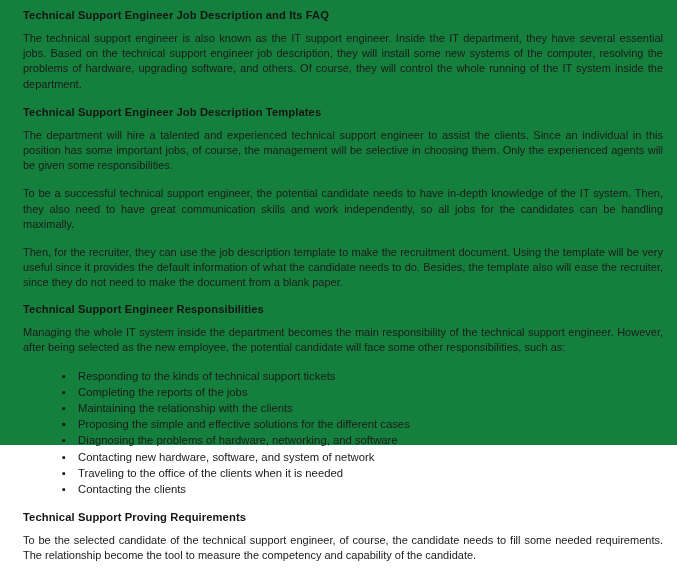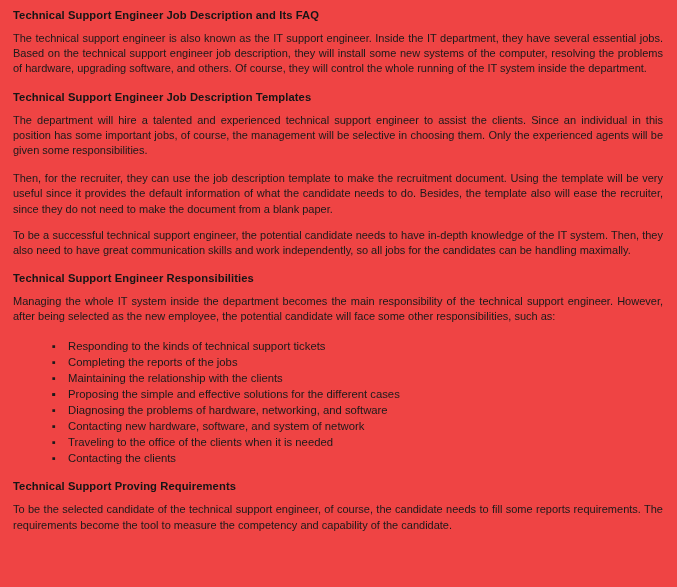--- a/index.html
+++ b/index.html
@@ -11,23 +11,23 @@
     width: 677px;
     height: 587px;
     overflow: hidden;
     font-family: "Liberation Sans", "DejaVu Sans", sans-serif;
     color: #1a1a1a;
     -webkit-font-smoothing: antialiased;
   }
   .page {
     box-sizing: border-box;
     width: 677px;
-    height: 587px;
-    padding: 8px 14px 0 13px;
-    background: #ef4444;
+    height: 445px;
+    padding: 8px 14px 0 23px;
+    background: #15803d;
   }
   h2.section-heading {
     font-size: 11.2px;
     line-height: 14px;
     font-weight: bold;
     letter-spacing: 0.1px;
     margin: 0 0 9px 0;
     color: #151515;
   }
   p.body-para {
@@ -69,38 +69,38 @@
 <div class="page">
 
   <section class="sec-block">
     <h2 class="section-heading">Technical Support Engineer Job Description and Its FAQ</h2>
     <p class="body-para">The technical support engineer is also known as the IT support engineer. Inside the IT department, they have several essential jobs. Based on the technical support engineer job description, they will install some new systems of the computer, resolving the problems of hardware, upgrading software, and others. Of course, they will control the whole running of the IT system inside the department.</p>
   </section>
 
   <section class="sec-block">
     <h2 class="section-heading">Technical Support Engineer Job Description Templates</h2>
     <p class="body-para">The department will hire a talented and experienced technical support engineer to assist the clients. Since an individual in this position has some important jobs, of course, the management will be selective in choosing them. Only the experienced agents will be given some responsibilities.</p>
+    <p class="body-para">To be a successful technical support engineer, the potential candidate needs to have in-depth knowledge of the IT system. Then, they also need to have great communication skills and work independently, so all jobs for the candidates can be handling maximally.</p>
     <p class="body-para last-tight">Then, for the recruiter, they can use the job description template to make the recruitment document. Using the template will be very useful since it provides the default information of what the candidate needs to do. Besides, the template also will ease the recruiter, since they do not need to make the document from a blank paper.</p>
-    <p class="body-para">To be a successful technical support engineer, the potential candidate needs to have in-depth knowledge of the IT system. Then, they also need to have great communication skills and work independently, so all jobs for the candidates can be handling maximally.</p>
   </section>
 
   <section class="sec-block">
     <h2 class="section-heading">Technical Support Engineer Responsibilities</h2>
     <p class="body-para">Managing the whole IT system inside the department becomes the main responsibility of the technical support engineer. However, after being selected as the new employee, the potential candidate will face some other responsibilities, such as:</p>
     <ul class="bullet-list" id="responsibilities-list">
         <li><span class="bullet-marker">▪</span><span>Responding to the kinds of technical support tickets</span></li>
         <li><span class="bullet-marker">▪</span><span>Completing the reports of the jobs</span></li>
         <li><span class="bullet-marker">▪</span><span>Maintaining the relationship with the clients</span></li>
         <li><span class="bullet-marker">▪</span></li>
         <li><span class="bullet-marker">▪</span><span>Proposing the simple and effective solutions for the different cases</span></li>
         <li><span class="bullet-marker">▪</span><span>Diagnosing the problems of hardware, networking, and software</span></li>
         <li><span class="bullet-marker">▪</span><span>Contacting new hardware, software, and system of network</span></li>
         <li><span class="bullet-marker">▪</span><span>Traveling to the office of the clients when it is needed</span></li>
         <li><span class="bullet-marker">▪</span><span>Contacting the clients</span></li>
       </ul>
   </section>
 
   <section class="sec-block">
     <h2 class="section-heading">Technical Support Proving Requirements</h2>
-    <p class="body-para">To be the selected candidate of the technical support engineer, of course, the candidate needs to fill some reports requirements. The requirements become the tool to measure the competency and capability of the candidate.</p>
+    <p class="body-para">To be the selected candidate of the technical support engineer, of course, the candidate needs to fill some needed requirements. The relationship become the tool to measure the competency and capability of the candidate.</p>
   </section>
 
 </div>
 
 </body></html>

